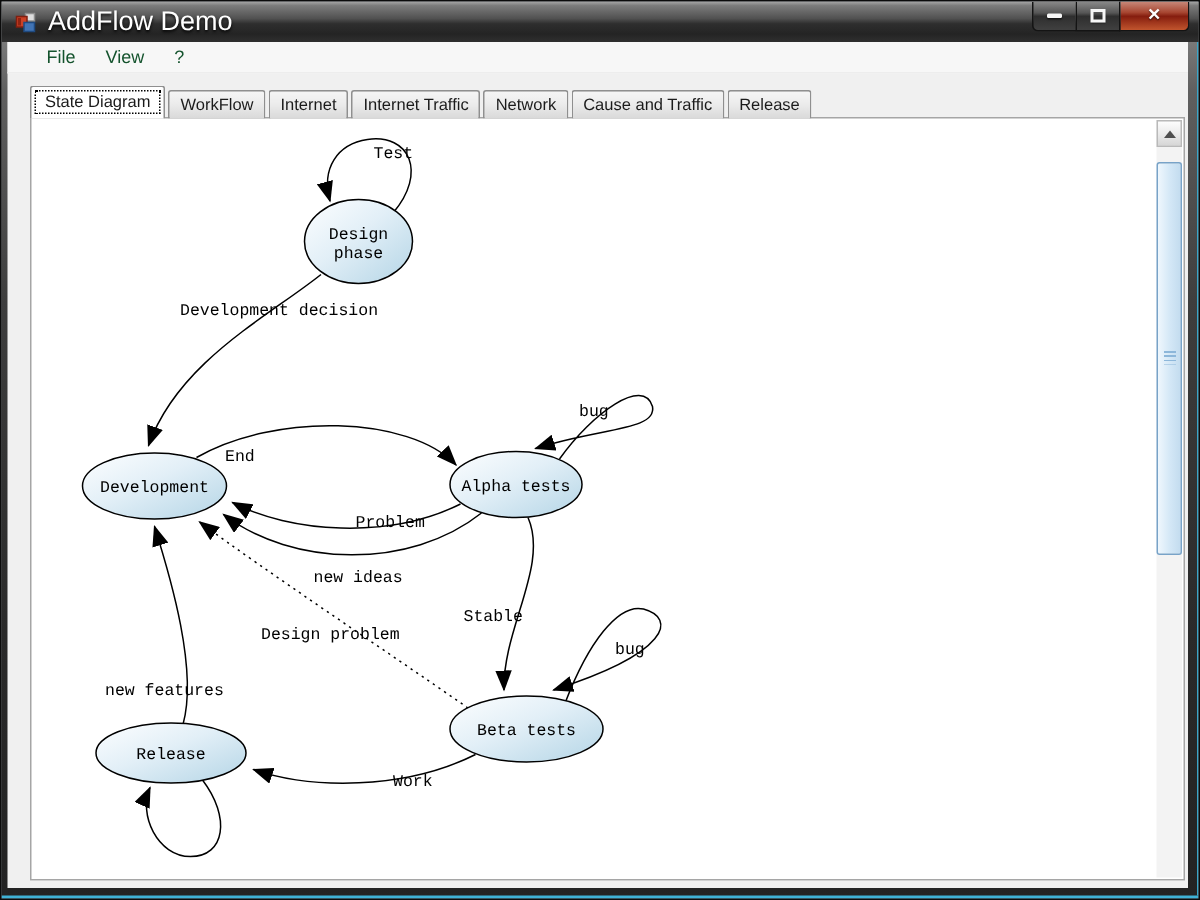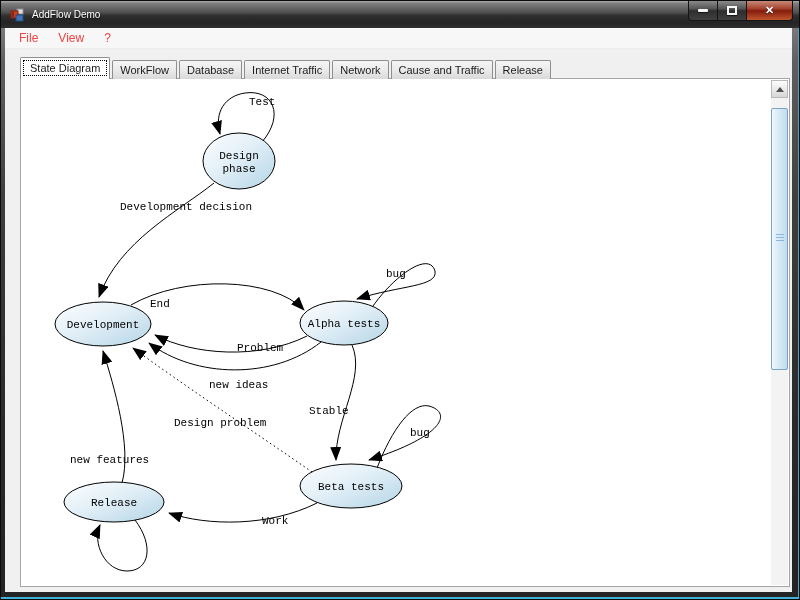--- a/index.html
+++ b/index.html
@@ -10,32 +10,32 @@
     background:linear-gradient(180deg,#8f8f8f 0px,#5f5f5f 60px,#3e3e3e 200px,#2a2a2a 420px,#232323 100%);
     border:1px solid #0b0b0b;
   }
   
   .titlebar{
     position:absolute;left:0;top:0;width:800px;height:27px;
     background:linear-gradient(180deg,#a8a8a8 0%,#7c7c7c 10%,#515151 42%,#2e2e2e 55%,#242424 80%,#2f2f2f 100%);
     display:flex;align-items:center;padding-left:8px;
   }
   .app-icon{width:16px;height:16px;display:inline-block;margin-right:7px;}
-  .title-text{color:#ffffff;font-size:10px;text-shadow:0 1px 2px rgba(0,0,0,.9);}
+  .title-text{color:#ffffff;font-size:18px;text-shadow:0 1px 2px rgba(0,0,0,.9);}
   .win-controls{position:absolute;top:0;right:8px;display:flex;height:20px;}
   .win-btn{height:20px;border:1px solid #141414;border-top:none;display:flex;align-items:center;justify-content:center;}
   .win-btn.min{width:30px;border-radius:0 0 0 4px;background:linear-gradient(180deg,#8a8a8a,#565656 40%,#2e2e2e 52%,#404040 100%);}
   .win-btn.max{width:29px;border-left:none;background:linear-gradient(180deg,#8a8a8a,#565656 40%,#2e2e2e 52%,#404040 100%);}
   .win-btn.close{width:46px;border-left:none;border-radius:0 0 4px 0;background:linear-gradient(180deg,#c8897a 0%,#a84732 38%,#851d0e 52%,#c1552e 100%);}
   .glyph-min{width:10px;height:3px;background:#f6f6f6;border-radius:1px;box-shadow:0 1px 1px rgba(0,0,0,.6);}
   .glyph-max{width:10px;height:9px;border:2px solid #f6f6f6;background:transparent;box-shadow:0 1px 1px rgba(0,0,0,.6);}
   .glyph-close{color:#ffffff;font-size:11px;font-weight:bold;text-shadow:0 1px 1px rgba(0,0,0,.7);line-height:1;}
   
   .client{position:absolute;left:4px;top:27px;width:787px;height:564px;background:#f0f0f0;}
-  .menubar{height:21px;background:#f7f7f7;border-bottom:1px solid #ededed;display:flex;align-items:center;padding-left:4px;font-size:12px;color:#ef4444;}
+  .menubar{height:21px;background:#f7f7f7;border-bottom:1px solid #ededed;display:flex;align-items:center;padding-left:16px;font-size:12px;color:#14532d;}
   .menu-item{padding:2px 10px;}
   
   .tabstrip{position:absolute;left:15px;top:29px;height:22px;display:flex;align-items:flex-end;z-index:3;}
   .tab{
     height:19px;line-height:18px;padding:0 7px;margin-right:2px;font-size:11px;color:#1b1b1b;
     background:linear-gradient(180deg,#f5f5f5,#ececec 45%,#d9d9d9 100%);
     border:1px solid #8f8f8f;border-bottom:none;border-radius:2px 2px 0 0;white-space:nowrap;
   }
   .tab.active{
     height:22px;line-height:20px;background:#ffffff;position:relative;z-index:4;
@@ -91,21 +91,21 @@
   <div class="client">
     <div class="menubar">
       <span class="menu-item">File</span>
       <span class="menu-item">View</span>
       <span class="menu-item">?</span>
     </div>
 
     <div class="tabstrip">
       <div class="tab active">State Diagram</div>
       <div class="tab">WorkFlow</div>
-      <div class="tab">Database</div>
+      <div class="tab">Internet</div>
       <div class="tab">Internet Traffic</div>
       <div class="tab">Network</div>
       <div class="tab">Cause and Traffic</div>
       <div class="tab">Release</div>
     </div>
 
     <div class="tabpage">
       <svg class="diagram-svg" width="750" height="507" viewBox="0 0 750 507">
         <defs>
           <linearGradient id="nodeGrad" x1="0" y1="0" x2="1" y2="1">

